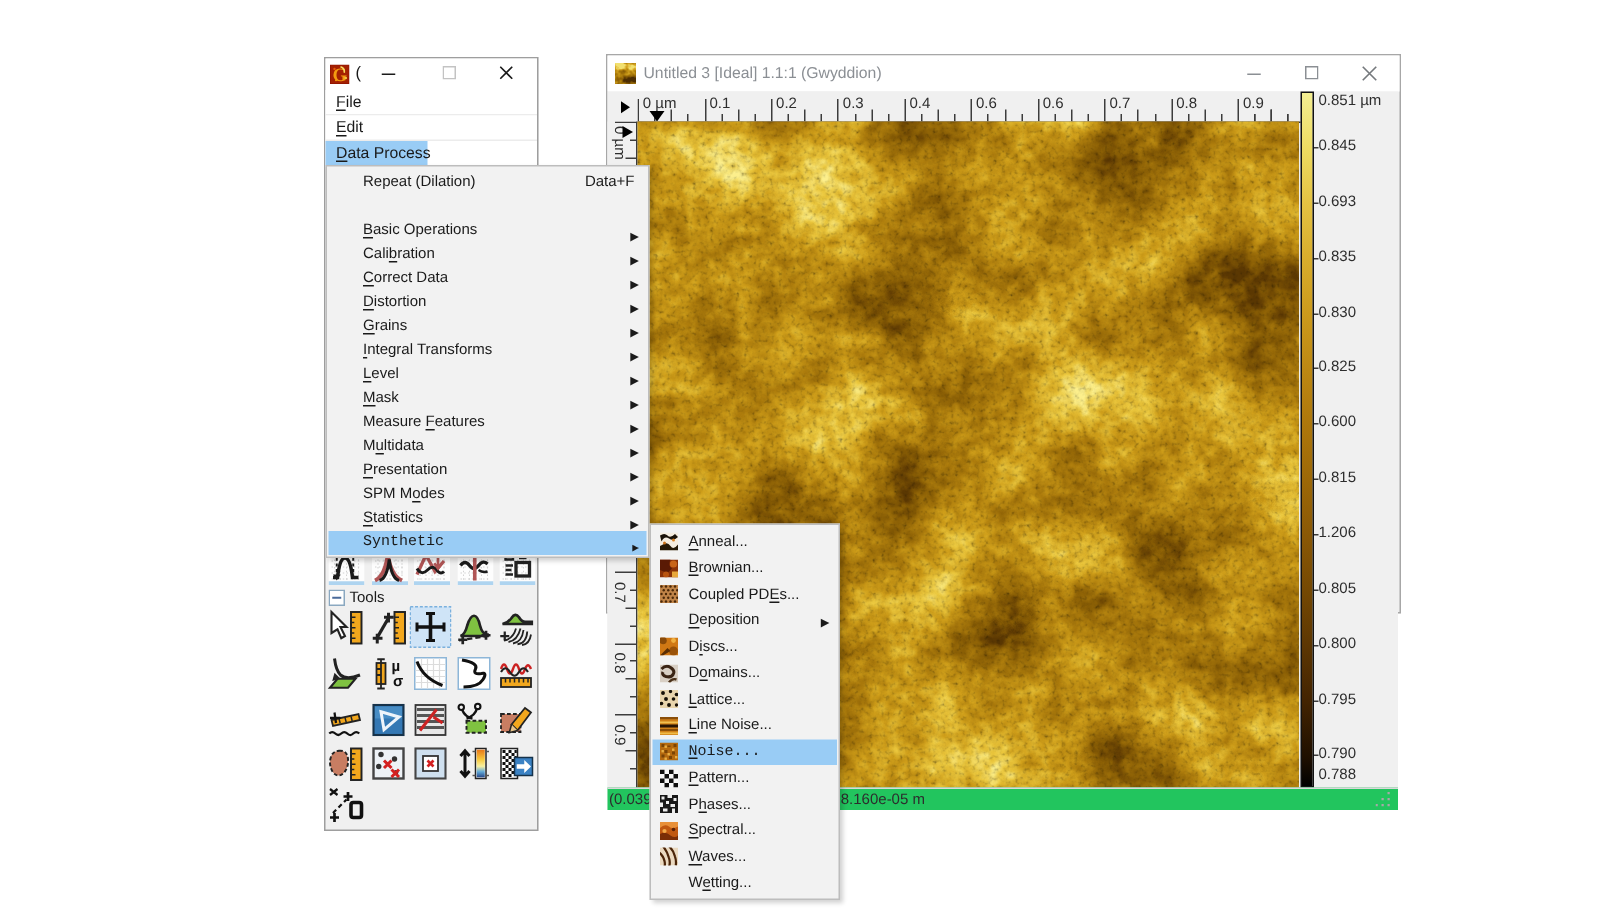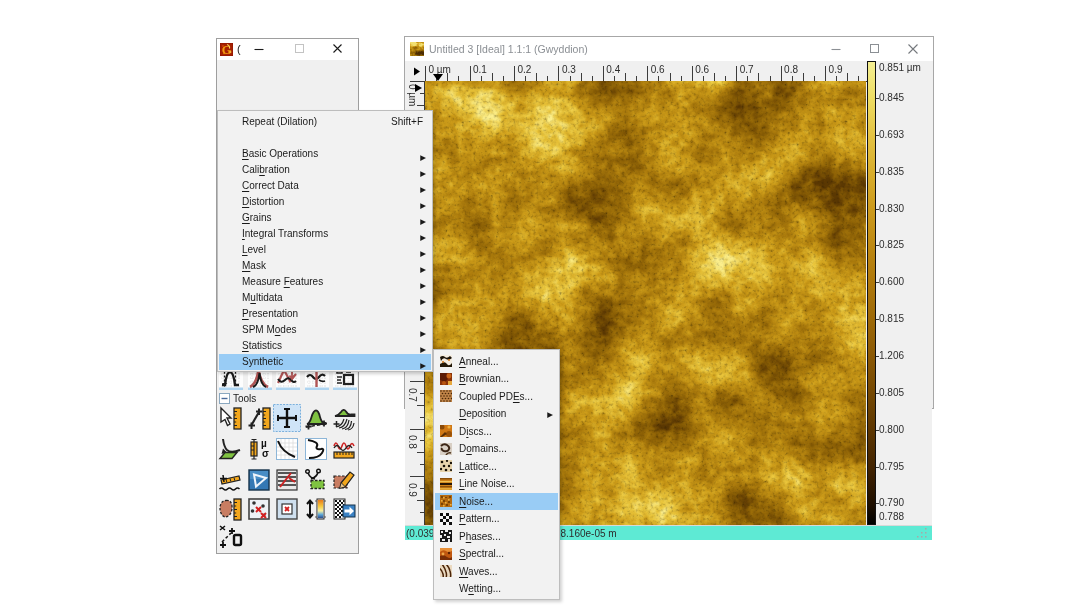--- a/index.html
+++ b/index.html
@@ -20,31 +20,31 @@
   .m1item{position:absolute;left:1px;width:212px;height:16px;line-height:16px;
           font-size:10px;color:#1a1a1a;}
   .m1item .lbl{position:absolute;left:23px;top:0;}
   .m1item .sc{position:absolute;right:8px;top:0;}
   .m1item .arr{position:absolute;right:5px;top:3.5px;font-size:7.5px;}
   #menu2{left:433px;top:349px;width:125px;height:249px;}
   .m2item{position:absolute;left:1px;width:123px;height:17.5px;font-size:10px;color:#1a1a1a;text-align:center;}
   .m2item .lbl{position:absolute;left:24px;top:3px;}
   .m2item .ic{position:absolute;left:5px;top:2.5px;width:12px;height:12px;}
   .m2item .arr{position:absolute;right:5px;top:4.5px;font-size:7.5px;}
-  .hl{background:#99ccf5;}
+  .hl{background:#99ccf5;font-family:Liberation Mono, monospace;}
   
   #dwin{left:404px;top:36px;width:530px;height:373px;background:#f0f0f0;
         border:1px solid #a7a7a7;box-sizing:border-box;}
   #dw-title{position:absolute;left:0;top:0;width:100%;height:24px;background:#ffffff;}
   #dw-title .t{position:absolute;left:24px;top:6px;font-size:10.5px;color:#8b8f94;}
   .ruler{position:absolute;background:#f0f0f0;}
   .tick{position:absolute;background:#3c3c3c;}
   .rlab{position:absolute;font-size:10px;color:#2d2d2d;}
   #statusbar{position:absolute;left:0px;top:464px;width:527px;height:15px;border-top:1px solid #d9d9d9;box-sizing:border-box;
-             background:#5eead4;font-size:10px;color:#2d2d2d;}
+             background:#22c55e;font-size:10px;color:#2d2d2d;}
   .cblab{position:absolute;left:474px;font-size:10px;color:#2d2d2d;}
 </style>
 </head>
 <body>
 <svg width="0" height="0" style="position:absolute">
 <defs>
 <g id="ic-anneal">
         <rect width="12" height="12" fill="#f5ede0"></rect>
 <path d="M0 2 Q3 0 5 2 T10 1 L12 3 Q9 6 6 4 T1 6 Z" fill="#1a1208"></path>
 <path d="M2 8 Q5 6 7 9 T12 8 L12 12 L0 12 L0 9 Z" fill="#241807"></path>
@@ -390,20 +390,25 @@
     <svg class="abs" style="left:37px;top:4px" width="10" height="12">
         <line x1="0.5" y1="6.5" x2="9.5" y2="6.5" stroke="#1a1a1a" stroke-width="1.1"></line>
       </svg>
     <svg class="abs" style="left:78px;top:5px" width="9" height="9">
         <rect x="0.5" y="0.5" width="8" height="8" fill="none" stroke="#c3c3c3" stroke-width="1"></rect>
       </svg>
     <svg class="abs" style="left:116px;top:5px" width="9" height="9">
         <path d="M0.5 0.5 L8.5 8.5 M8.5 0.5 L0.5 8.5" stroke="#1a1a1a" stroke-width="1.1"></path>
       </svg>
   </div>
+  <div id="tb-menubar">
+    <div class="mb-item"><u>F</u>ile</div>
+    <div class="mb-item"><u>E</u>dit</div>
+    <div class="mb-item" style="position:relative"><span style="position:absolute;left:0;top:0;width:68px;height:17px;background:#99ccf5"></span><span style="position:relative"><u>D</u>ata Process</span></div>
+  </div>
   <div id="tb-tools"><svg class="abs" style="left:2px;top:327px" width="24" height="24">
         <rect width="24" height="24" fill="#fdfdfd"></rect>
         <line x1="4" y1="2" x2="4" y2="21" stroke="#d2d2d2" stroke-width="0.7" stroke-dasharray="1 1.5"></line>
         <line x1="8" y1="2" x2="8" y2="21" stroke="#d2d2d2" stroke-width="0.7" stroke-dasharray="1 1.5"></line>
         <line x1="12" y1="2" x2="12" y2="21" stroke="#d2d2d2" stroke-width="0.7" stroke-dasharray="1 1.5"></line>
         <line x1="16" y1="2" x2="16" y2="21" stroke="#d2d2d2" stroke-width="0.7" stroke-dasharray="1 1.5"></line>
         <line x1="20" y1="2" x2="20" y2="21" stroke="#d2d2d2" stroke-width="0.7" stroke-dasharray="1 1.5"></line>
         <line x1="2" y1="4" x2="21" y2="4" stroke="#d2d2d2" stroke-width="0.7" stroke-dasharray="1 1.5"></line>
         <line x1="2" y1="8" x2="21" y2="8" stroke="#d2d2d2" stroke-width="0.7" stroke-dasharray="1 1.5"></line>
         <line x1="2" y1="12" x2="21" y2="12" stroke="#d2d2d2" stroke-width="0.7" stroke-dasharray="1 1.5"></line>
@@ -693,21 +698,21 @@
             <stop offset="0.8" stop-color="#60a8d8"></stop>
             <stop offset="1" stop-color="#284888"></stop>
           </linearGradient>
         </defs>
       </svg></div>
 </div>
 
 <div class="abs popup" id="menu1">
 <div class="m1item" style="top:3px">
       <span class="lbl">Repeat (Dilation)</span>
-      <span class="sc">Shift+F</span>
+      <span class="sc">Data+F</span>
     </div>
 <div class="m1item" style="top:35px">
       <span class="lbl"><u>B</u>asic Operations</span>
       <span class="arr">▶</span>
     </div>
 <div class="m1item" style="top:51px">
       <span class="lbl">Cali<u>b</u>ration</span>
       <span class="arr">▶</span>
     </div>
 <div class="m1item" style="top:67px">

